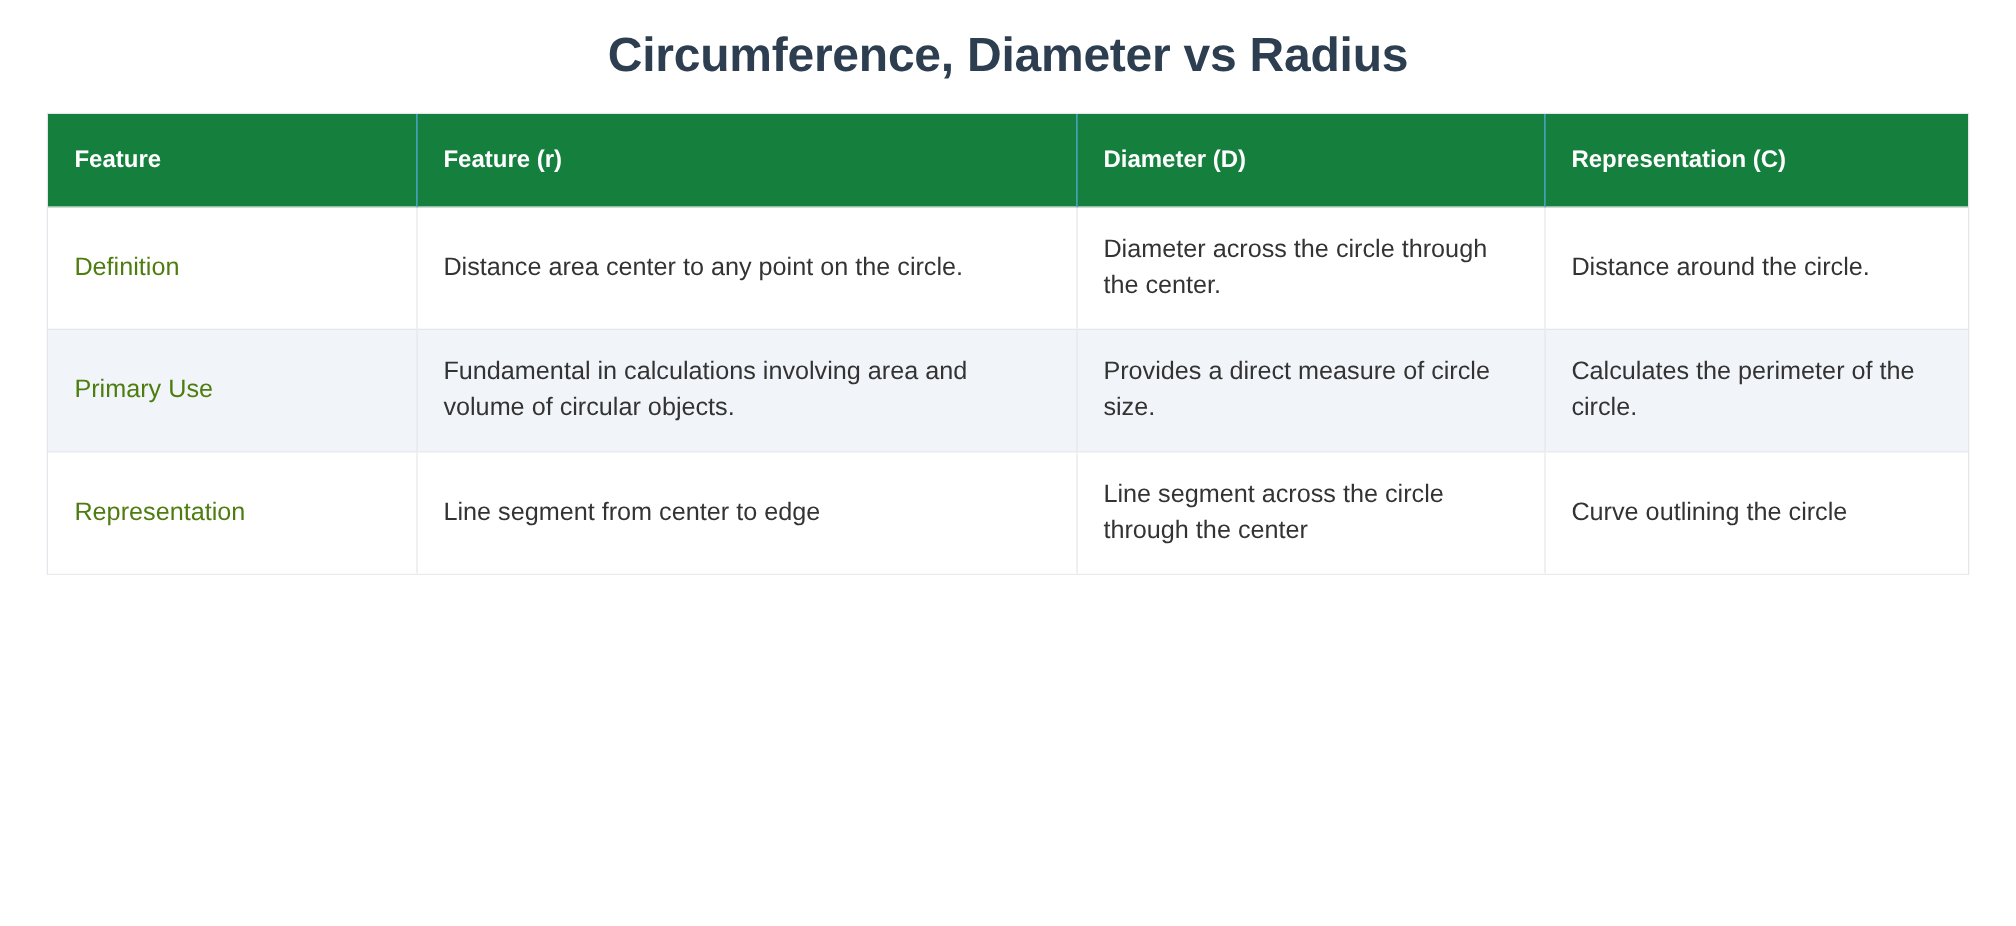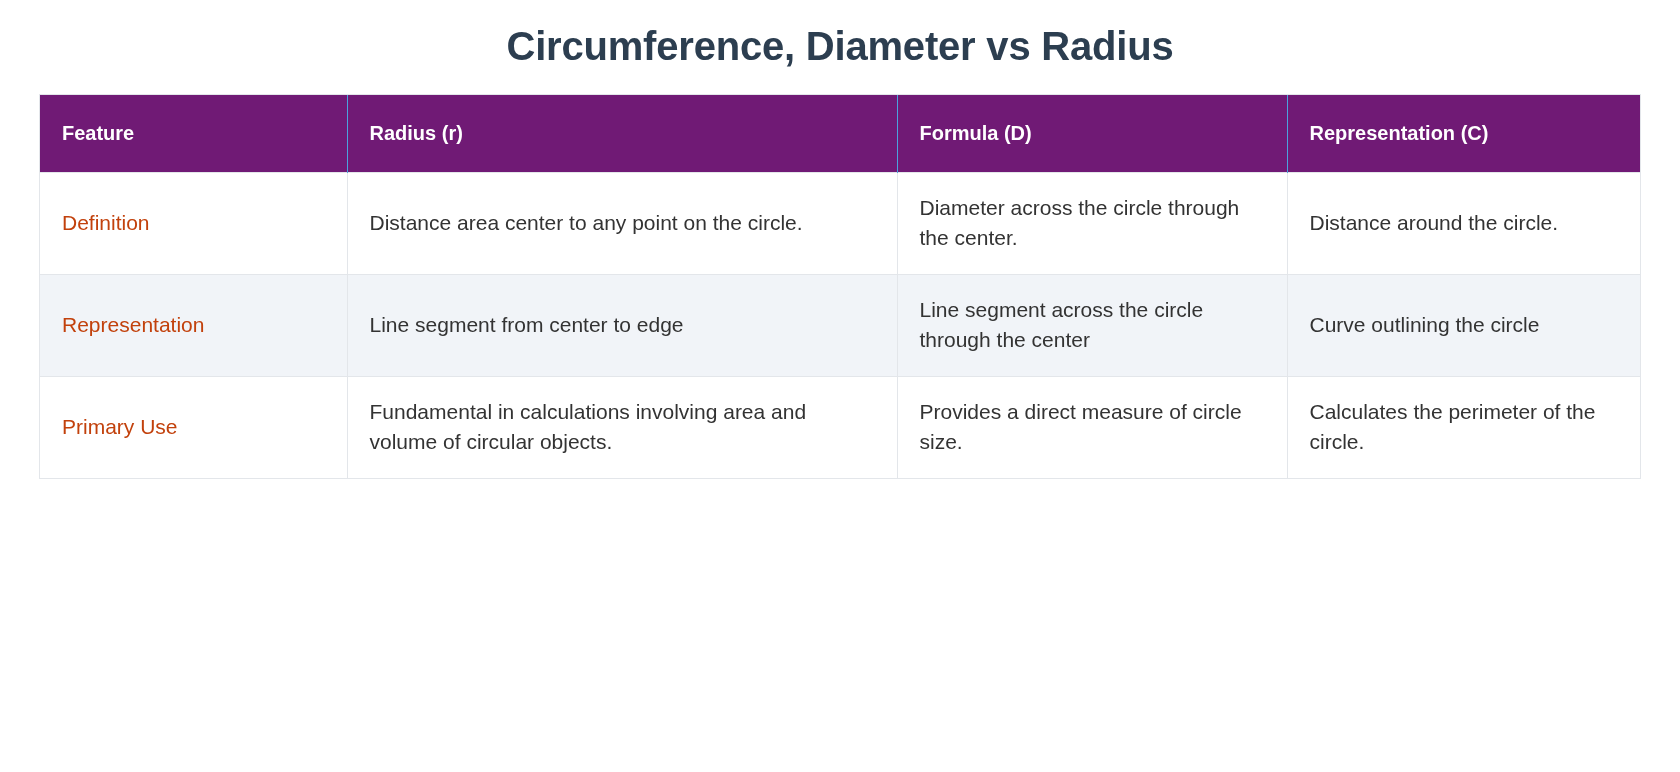--- a/index.html
+++ b/index.html
@@ -42,21 +42,21 @@
     table-layout: fixed;
     background: #ffffff;
     box-shadow: 0 0 0 1px #e3e6ea;
   }
   table.cmp col.c0 { width: 307px; }
   table.cmp col.c1 { width: 550px; }
   table.cmp col.c2 { width: 390px; }
   table.cmp col.c3 { width: 353px; }
 
   table.cmp thead th {
-    background: #701a75;
+    background: #15803d;
     color: #ffffff;
     font-size: 20px;
     font-weight: bold;
     text-align: left;
     padding: 27px 22px;
     vertical-align: middle;
     border-right: 1px solid #4ba2de;
     box-sizing: border-box;
     white-space: nowrap;
   }
@@ -74,62 +74,62 @@
     word-wrap: break-word;
   }
   table.cmp tbody td:last-child { border-right: none; }
   table.cmp tbody tr:nth-child(even) td {
     background: #f1f4f8;
   }
   table.cmp tbody tr:nth-child(odd) td {
     background: #ffffff;
   }
   table.cmp tbody td.feature-cell {
-    color: #c2410c;
+    color: #4d7c0f;
   }
 </style>
 </head>
 <body>
 
 <div class="page">
 
   <h1 class="title">Circumference, Diameter vs Radius</h1>
 
   <div class="table-wrap">
     <table class="cmp">
       <colgroup>
         <col class="c0">
           <col class="c1">
           <col class="c2">
           <col class="c3">
       </colgroup>
       <thead>
         <tr>
           <th>Feature</th>
-          <th>Radius (r)</th>
-          <th>Formula (D)</th>
+          <th>Feature (r)</th>
+          <th>Diameter (D)</th>
           <th>Representation (C)</th>
         </tr>
       </thead>
       <tbody>
         <tr>
           <td class="feature-cell">Definition</td>
           <td>Distance area center to any point on the circle.</td>
           <td>Diameter across the circle through the center.</td>
           <td>Distance around the circle.</td>
         </tr>
         <tr>
+          <td class="feature-cell">Primary Use</td>
+          <td>Fundamental in calculations involving area and volume of circular objects.</td>
+          <td>Provides a direct measure of circle size.</td>
+          <td>Calculates the perimeter of the circle.</td>
+        </tr>
+        <tr>
           <td class="feature-cell">Representation</td>
           <td>Line segment from center to edge</td>
           <td>Line segment across the circle through the center</td>
           <td>Curve outlining the circle</td>
-        </tr>
-        <tr>
-          <td class="feature-cell">Primary Use</td>
-          <td>Fundamental in calculations involving area and volume of circular objects.</td>
-          <td>Provides a direct measure of circle size.</td>
-          <td>Calculates the perimeter of the circle.</td>
         </tr>
       </tbody>
     </table>
   </div>
 
 </div>
 
 </body></html>

